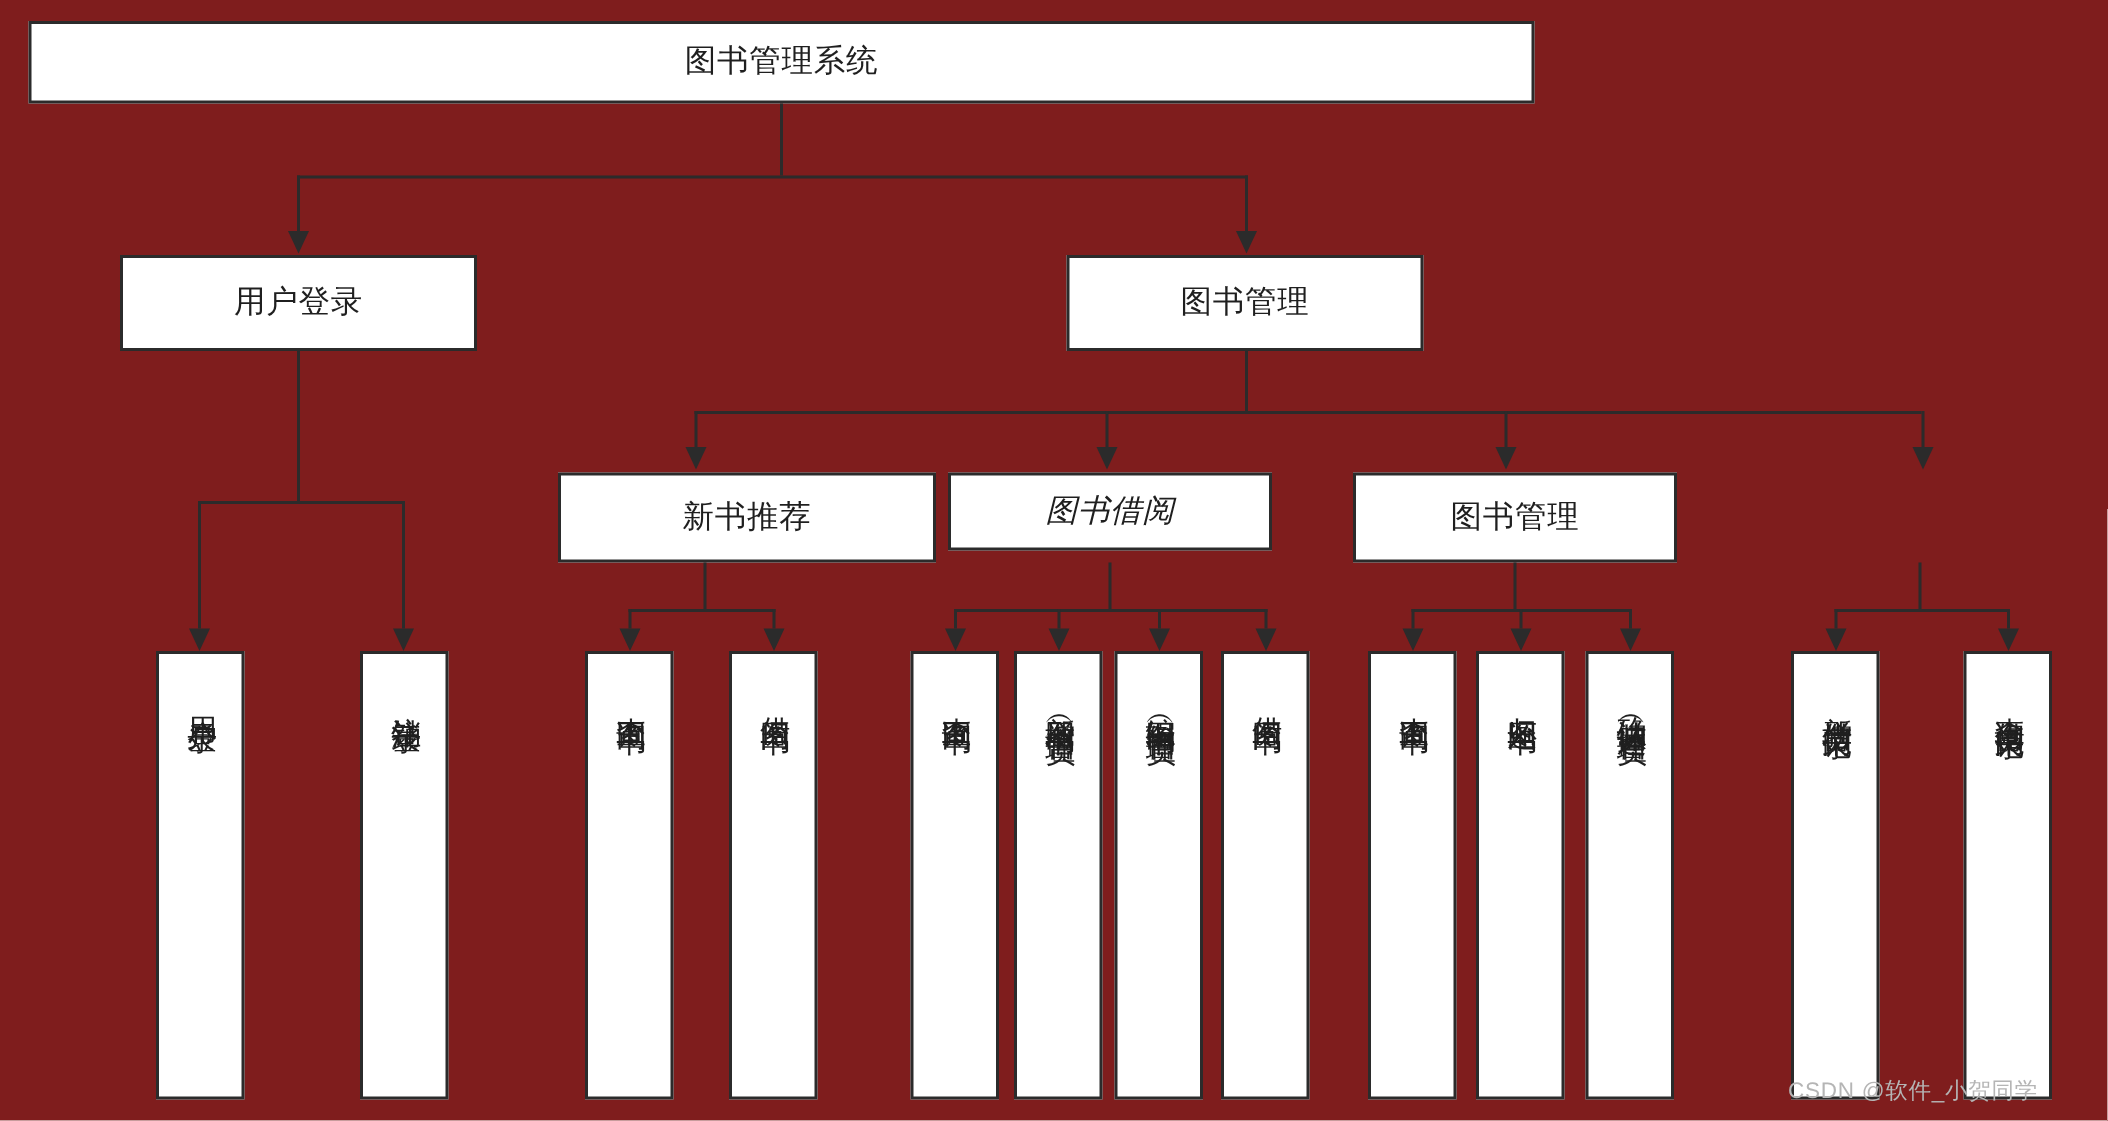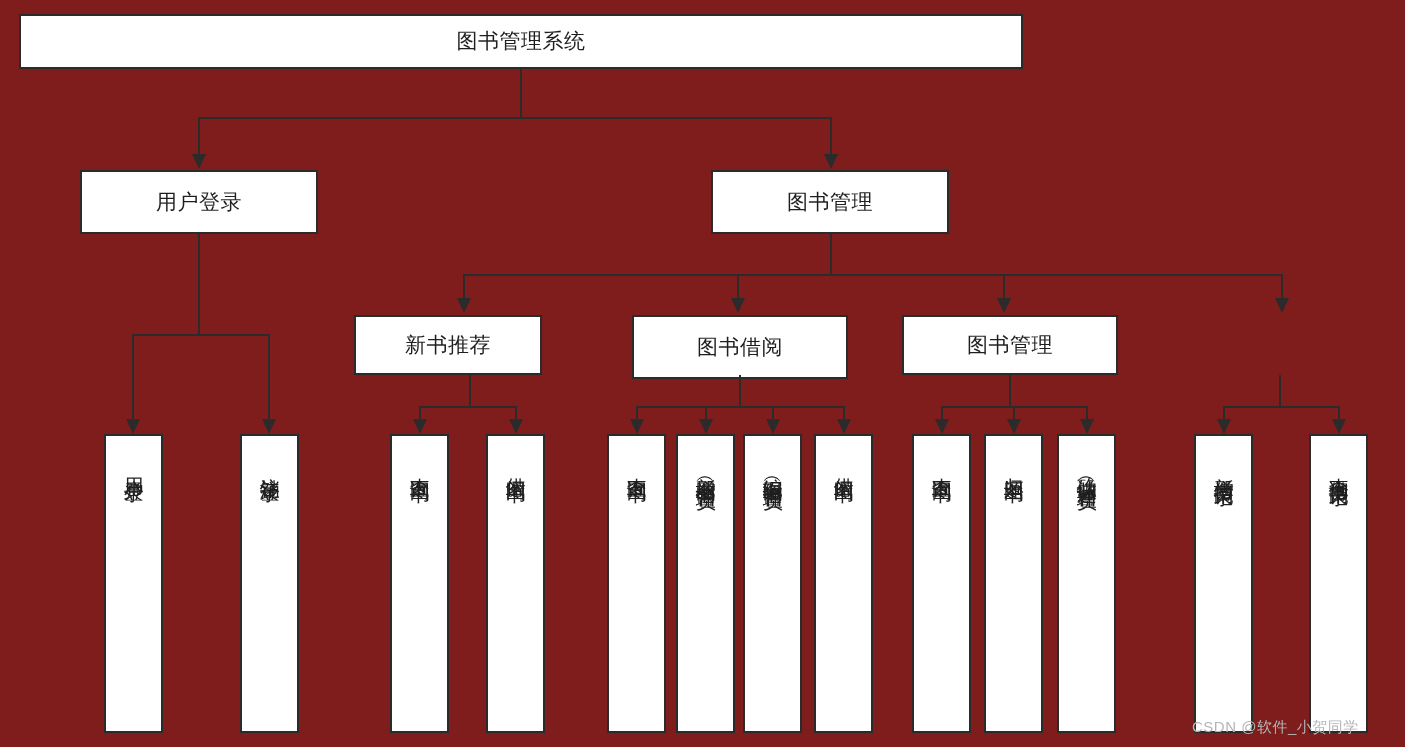--- a/index.html
+++ b/index.html
@@ -119,24 +119,24 @@
   <div class="hline" style="left:463px;top:274px;width:818px;"></div>
   <div class="vline" style="left:463px;top:274px;height:24px;"></div>
   <div class="arrow" style="left:457px;top:298px;"></div>
   <div class="vline" style="left:737px;top:274px;height:24px;"></div>
   <div class="arrow" style="left:731px;top:298px;"></div>
   <div class="vline" style="left:1003px;top:274px;height:24px;"></div>
   <div class="arrow" style="left:997px;top:298px;"></div>
   <div class="vline" style="left:1281px;top:274px;height:24px;"></div>
   <div class="arrow" style="left:1275px;top:298px;"></div>
 
-  <div class="node horiz" style="left:354px;top:315px;width:188px;height:60px;">
+  <div class="node horiz" style="left:372px;top:315px;width:252px;height:60px;">
     <span class="lbl">新书推荐</span>
   </div>
-  <div class="node horiz" style="left:632px;top:315px;width:216px;height:64px;">
+  <div class="node horiz" style="left:632px;top:315px;width:216px;height:52px;font-style:italic;">
     <span class="lbl">图书借阅</span>
   </div>
   <div class="node horiz" style="left:902px;top:315px;width:216px;height:60px;">
     <span class="lbl">图书管理</span>
   </div>
 
   <div class="vline" style="left:469px;top:375px;height:31px;"></div>
   <div class="hline" style="left:419px;top:406px;width:98px;"></div>
   <div class="vline" style="left:419px;top:406px;height:13px;"></div>
   <div class="arrow" style="left:413px;top:419px;"></div>

